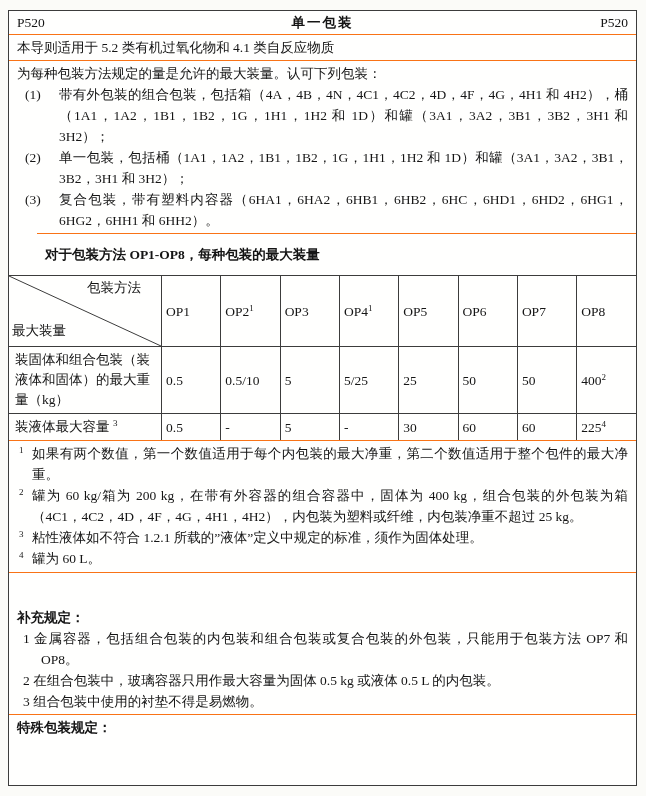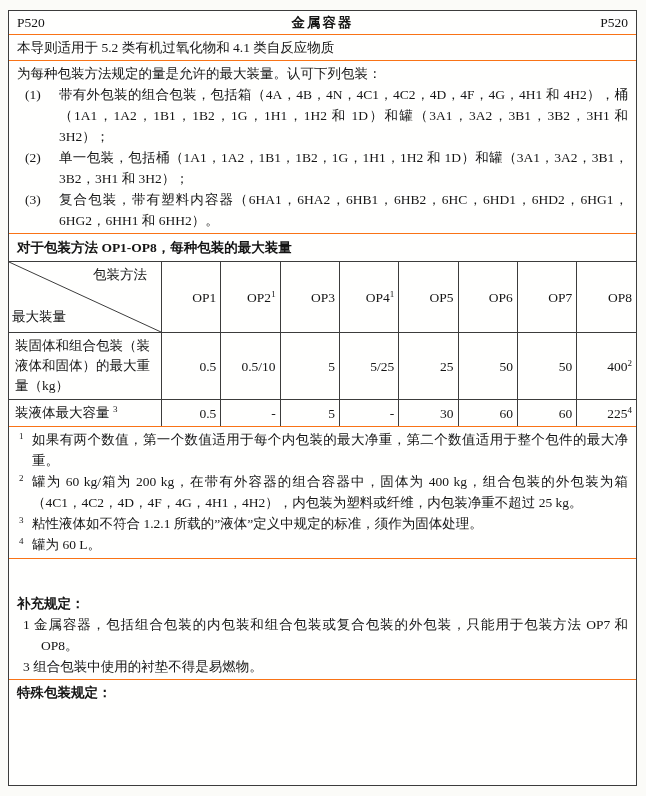--- a/index.html
+++ b/index.html
@@ -19,52 +19,52 @@
   .sec { border-top:1px solid #f97316; padding:2px 8px; }
   .sec.first { border-top:none; }
   .hdr { display:flex; align-items:center; padding:1px 8px; }
   .hdr .l { flex:1; text-align:left; }
   .hdr .c { flex:2; text-align:center; font-weight:bold; letter-spacing:2px; }
   .hdr .r { flex:1; text-align:right; }
   .para { text-align:justify; }
   .li { display:flex; }
   .li .num { width:42px; flex:none; padding-left:8px; box-sizing:border-box; }
   .li .txt { flex:1; text-align:justify; }
-  .caption { font-weight:bold; padding:3px 8px; }
+  .caption { font-weight:bold; padding:10px 8px;margin-left:28px; }
   .tblsec { border-top:1px solid #3c3c3c; padding:0; }
   table { border-collapse:collapse; width:100%; table-layout:fixed; }
   td { border:1px solid #3c3c3c; padding:1px 4px; vertical-align:middle; }
   tr > td:first-child { border-left:none; width:152px; }
   tr > td:last-child { border-right:none; }
   tr:first-child > td { border-top:none; }
   tr:last-child > td { border-bottom:none; }
-  td.val, td.colh { text-align:right; }
+  td.val, td.colh { text-align:left; }
   td.colh { height:68px; }
   td.corner { position:relative; padding:0; }
   td.corner svg { position:absolute; left:0; top:0; width:100%; height:100%; }
-  .corner-top { position:absolute; top:2px; right:14px; }
+  .corner-top { position:absolute; top:2px; right:20px;font-family:Liberation Mono, monospace; }
   .corner-bot { position:absolute; bottom:5px; left:3px; }
   td.rowlabel { line-height:20px; padding:3px 6px; }
   sup { font-size:9px; line-height:0; }
   .fnsec { padding:2px 8px 3px 8px; }
   .fn { display:flex; }
   .fn .mark { width:13px; flex:none; font-size:9px; position:relative; top:-3px; padding-left:2px; }
   .fn .txt { flex:1; text-align:justify; }
   .apsec .title { font-weight:bold;margin-top:32px; }
   .ap-item { padding-left:24px; text-indent:-18px; text-align:justify; }
   .ppsec .title { font-weight:bold; }
 </style>
 </head>
 <body>
 
 <div class="page">
 
   <div class="sec first hdr">
     <span class="l">P520</span>
-    <span class="c">金属容器</span>
+    <span class="c">单一包装</span>
     <span class="r">P520</span>
   </div>
 
   <div class="sec">
     <div class="para">本导则适用于 5.2 类有机过氧化物和 4.1 类自反应物质</div>
   </div>
 
 
   <div class="sec">
     <div class="para">为每种包装方法规定的量是允许的最大装量。认可下列包装：</div>
@@ -145,20 +145,21 @@
     </div>
     <div class="fn">
       <span class="mark">4</span>
       <span class="txt">罐为 60 L。</span>
     </div>
   </div>
 
   <div class="sec apsec">
     <div class="title">补充规定：</div>
     <div class="ap-item">1 金属容器，包括组合包装的内包装和组合包装或复合包装的外包装，只能用于包装方法 OP7 和 OP8。</div>
+    <div class="ap-item">2 在组合包装中，玻璃容器只用作最大容量为固体 0.5 kg 或液体 0.5 L 的内包装。</div>
     <div class="ap-item">3 组合包装中使用的衬垫不得是易燃物。</div>
   </div>
 
   <div class="sec ppsec">
     <div class="title">特殊包装规定：</div>
 
   </div>
 
 </div>
 

